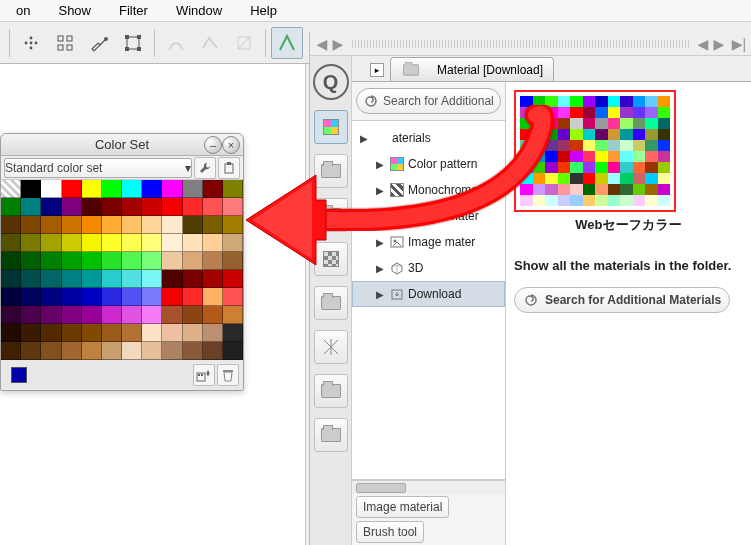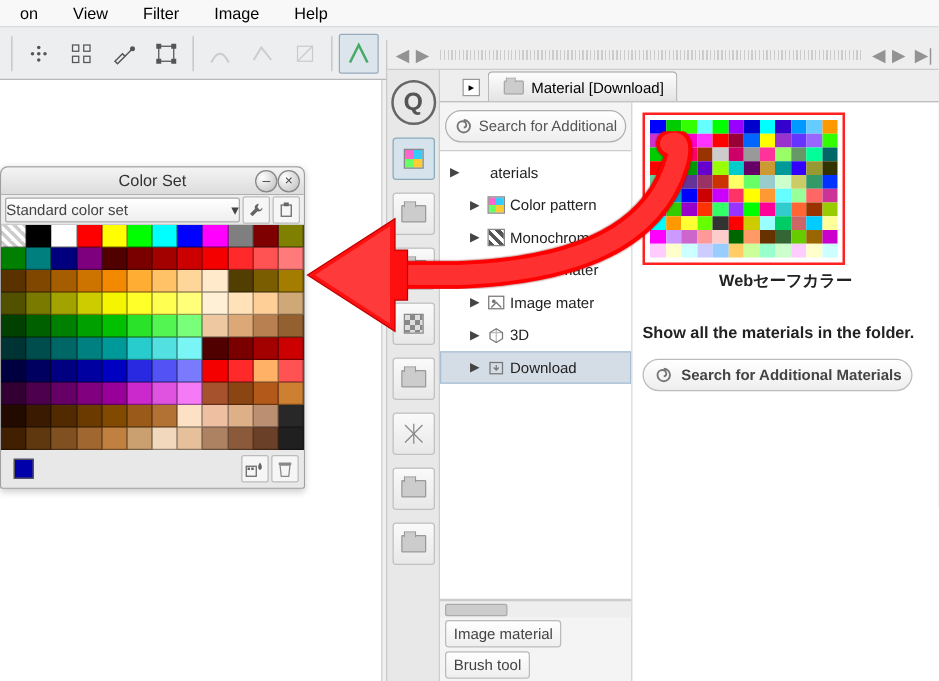--- a/index.html
+++ b/index.html
@@ -42,21 +42,21 @@
 
 .dock-body { display: flex; height: 489px; }
 .dock-rail { width: 42px; background: #e8e8e8; border-right: 1px solid #ccc; display: flex; flex-direction: column; align-items: center; padding-top: 6px; gap: 10px; }
 .rail-btn { width: 34px; height: 34px; border: 1px solid #c0c0c0; background: linear-gradient(#fafafa,#e8e8e8); border-radius: 3px; display: flex; align-items: center; justify-content: center; color: #888; }
 .rail-btn.active { background: #d6e2ec; border-color: #8ab; }
 .rail-big { width: 36px; height: 36px; border-radius: 18px; border: 2px solid #666; display: flex; align-items: center; justify-content: center; font-weight: bold; font-size: 20px; color: #555; margin-top: 2px; }
 
 .mat-panel { flex: 1; display: flex; flex-direction: column; min-width: 0; }
 .mat-tabbar { height: 26px; background: #eee; display: flex; align-items: flex-end; padding-left: 18px; border-bottom: 1px solid #b0b0b0; gap: 2px; }
 .mat-tabbar .collapse { width: 14px; height: 14px; border: 1px solid #999; margin-right: 4px; margin-bottom: 4px; display: flex; align-items: center; justify-content: center; font-size: 9px; background: #fff; }
-.mat-tab { height: 24px; padding: 0 10px; background: linear-gradient(#fdfdfd,#e4e4e4); border: 1px solid #a8a8a8; border-bottom: none; border-radius: 4px 4px 0 0; display: flex; align-items: center; gap: 4px; font-size: 14px; }
+.mat-tab { height: 24px; padding: 0 10px; background: linear-gradient(#fdfdfd,#e4e4e4); border: 1px solid #a8a8a8; border-bottom: none; border-radius: 4px 4px 0 0; display: flex; align-items: center; gap: 16px; font-size: 14px; }
 
 .mat-content { flex: 1; display: flex; min-height: 0; }
 .mat-tree-col { width: 154px; border-right: 1px solid #ccc; background: #f4f4f4; display: flex; flex-direction: column; }
 .search-pill { margin: 6px 4px; height: 26px; border: 1px solid #b0b0b0; border-radius: 13px; background: linear-gradient(#fff,#eee); display: flex; align-items: center; padding: 0 6px; gap: 4px; font-size: 12px; color: #555; overflow: hidden; white-space: nowrap; }
 .tree { flex: 1; background: #fff; border-top: 1px solid #ccc; border-bottom: 1px solid #ccc; overflow: hidden; padding: 4px 0; }
 .tree-item { height: 26px; display: flex; align-items: center; padding-left: 14px; gap: 3px; color: #222; white-space: nowrap; overflow: hidden; }
 .tree-item .arr { width: 10px; color: #444; font-size: 10px; }
 .tree-item.sel { background: #d4dce6; box-shadow: inset 0 0 0 1px #a8bed4; }
 .tree-item .ticon { width: 16px; height: 16px; display: flex; align-items: center; justify-content: center; font-size: 11px; }
 .tree-scroll { height: 14px; background: #eee; display: flex; align-items: center; border-top: 1px solid #ccc; }
@@ -82,23 +82,23 @@
 
 .checker-ico { width: 16px; height: 16px; background: conic-gradient(#888 0 25%, #ddd 0 50%, #888 0 75%, #ddd 0); background-size: 8px 8px; border: 1px solid #888; }
 .color-ico { width: 16px; height: 16px; background: conic-gradient(#3cf 0 25%, #fc3 0 50%, #6f6 0 75%, #f6c 0); border: 1px solid #888; }
 .mono-ico { width: 16px; height: 16px; background: repeating-linear-gradient(45deg,#555 0 3px,#fff 3px 6px); border: 1px solid #888; }
 </style>
 </head>
 <body>
 
 <div class="menubar">
   <div class="item">on</div>
-  <div class="item">View</div>
+  <div class="item">Show</div>
   <div class="item">Filter</div>
-  <div class="item">Image</div>
+  <div class="item">Window</div>
   <div class="item">Help</div>
 </div>
 
 <div class="toolbar">
   <div class="sep"></div>
   <div class="tbtn">
       <svg width="18" height="18">
         <circle cx="9" cy="9" r="1.4" fill="#555"></circle>
         <circle cx="4" cy="9" r="1.4" fill="#555"></circle>
         <circle cx="14" cy="9" r="1.4" fill="#555"></circle>

